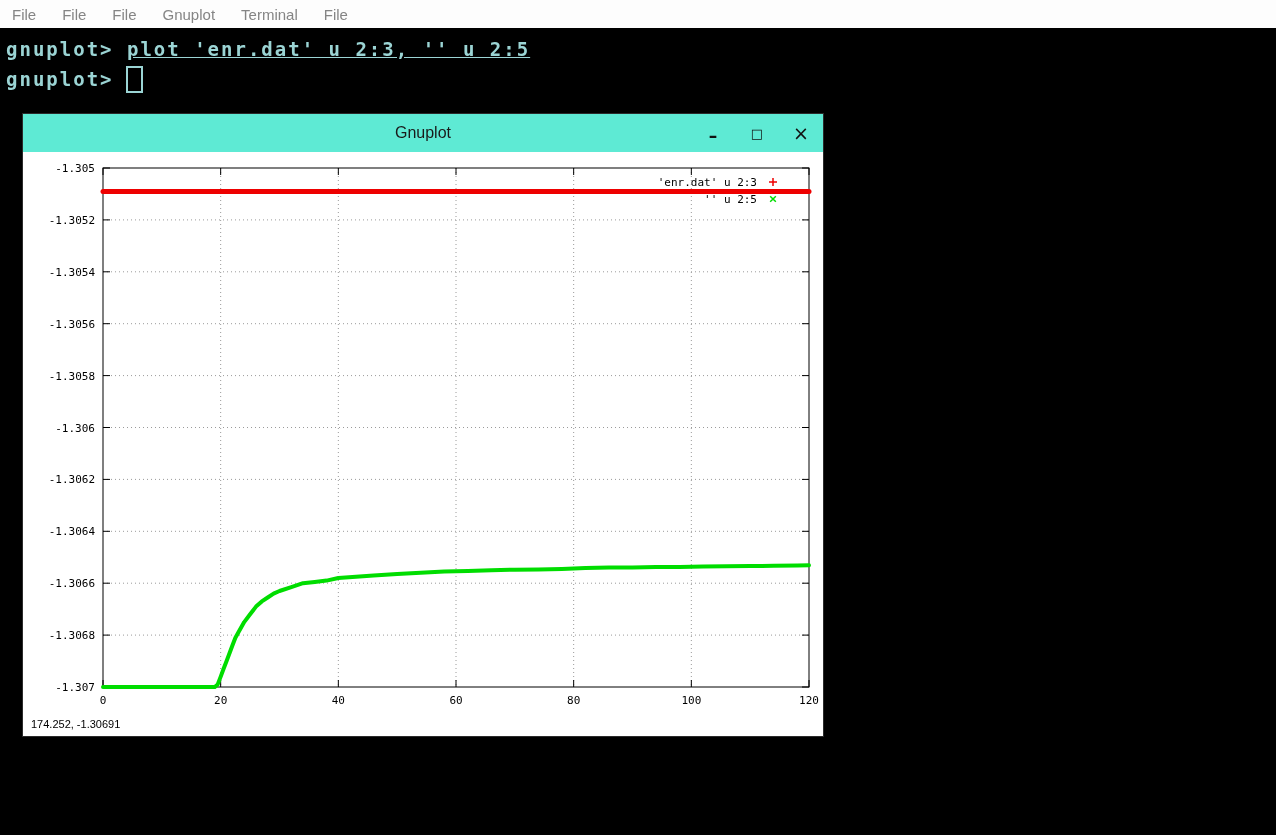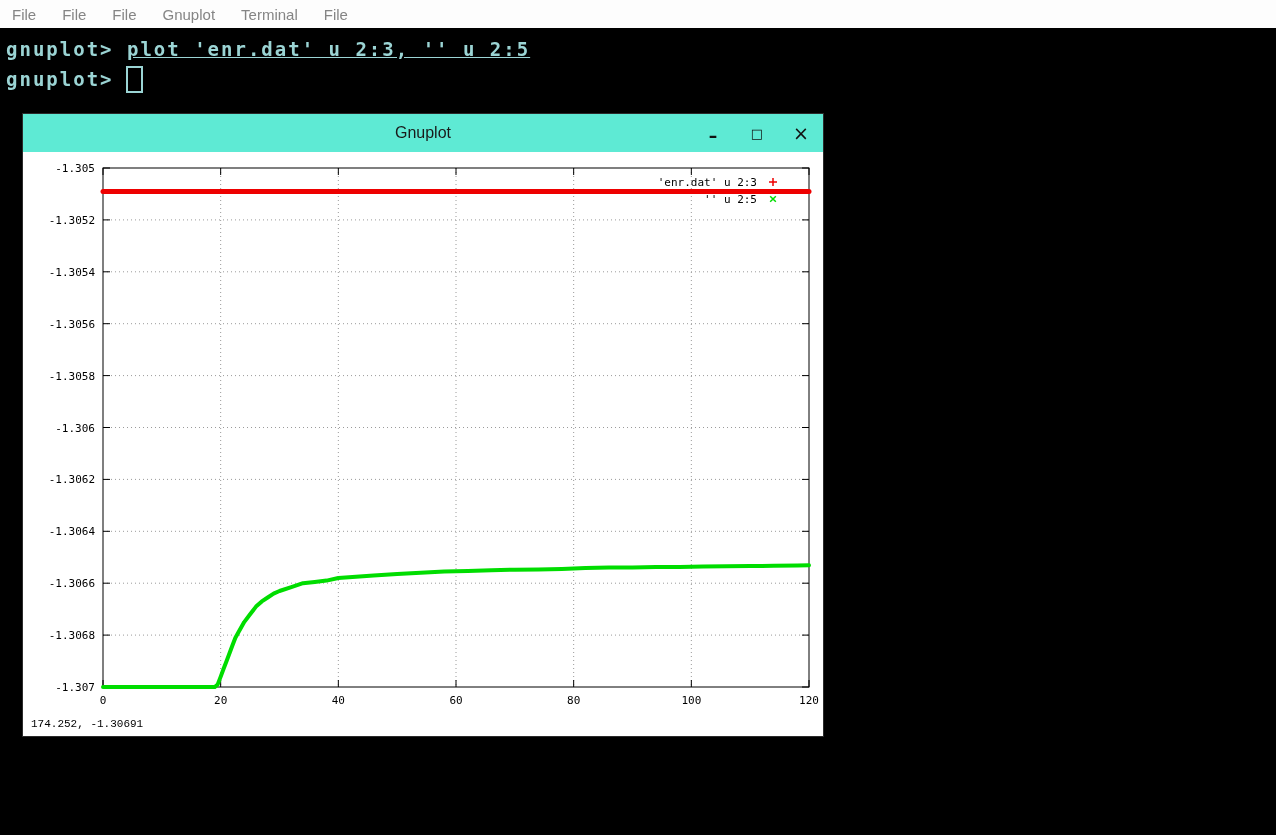--- a/index.html
+++ b/index.html
@@ -43,21 +43,21 @@
     position:absolute;right:14px;top:0;height:38px;display:flex;align-items:center;gap:28px;
     color:#111;
   }
   .ctrl{display:inline-block;text-align:center;width:16px;cursor:default;font-family:"DejaVu Sans",sans-serif;}
   .ctrl-min{font-size:17px;font-weight:bold;transform:translateY(3px);}
   .ctrl-max{font-size:13px;font-weight:bold;}
   .ctrl-close{font-size:19px;}
   .gp-canvas{position:absolute;left:0;top:38px;width:800px;height:584px;background:#fff;}
   .coord-readout{
     position:absolute;left:8px;bottom:6px;
-    font-family:Liberation Mono, monospace;font-size:11px;color:#000;
+    font-family:Liberation Sans, sans-serif;font-size:11px;color:#000;
   }
   .ticklab{font-family:"DejaVu Sans Mono",monospace;font-size:11px;fill:#000;}
 </style>
 </head>
 <body>
 
 <div class="menubar">
     <span class="menu-item">File</span>
     <span class="menu-item">File</span>
     <span class="menu-item">File</span>

